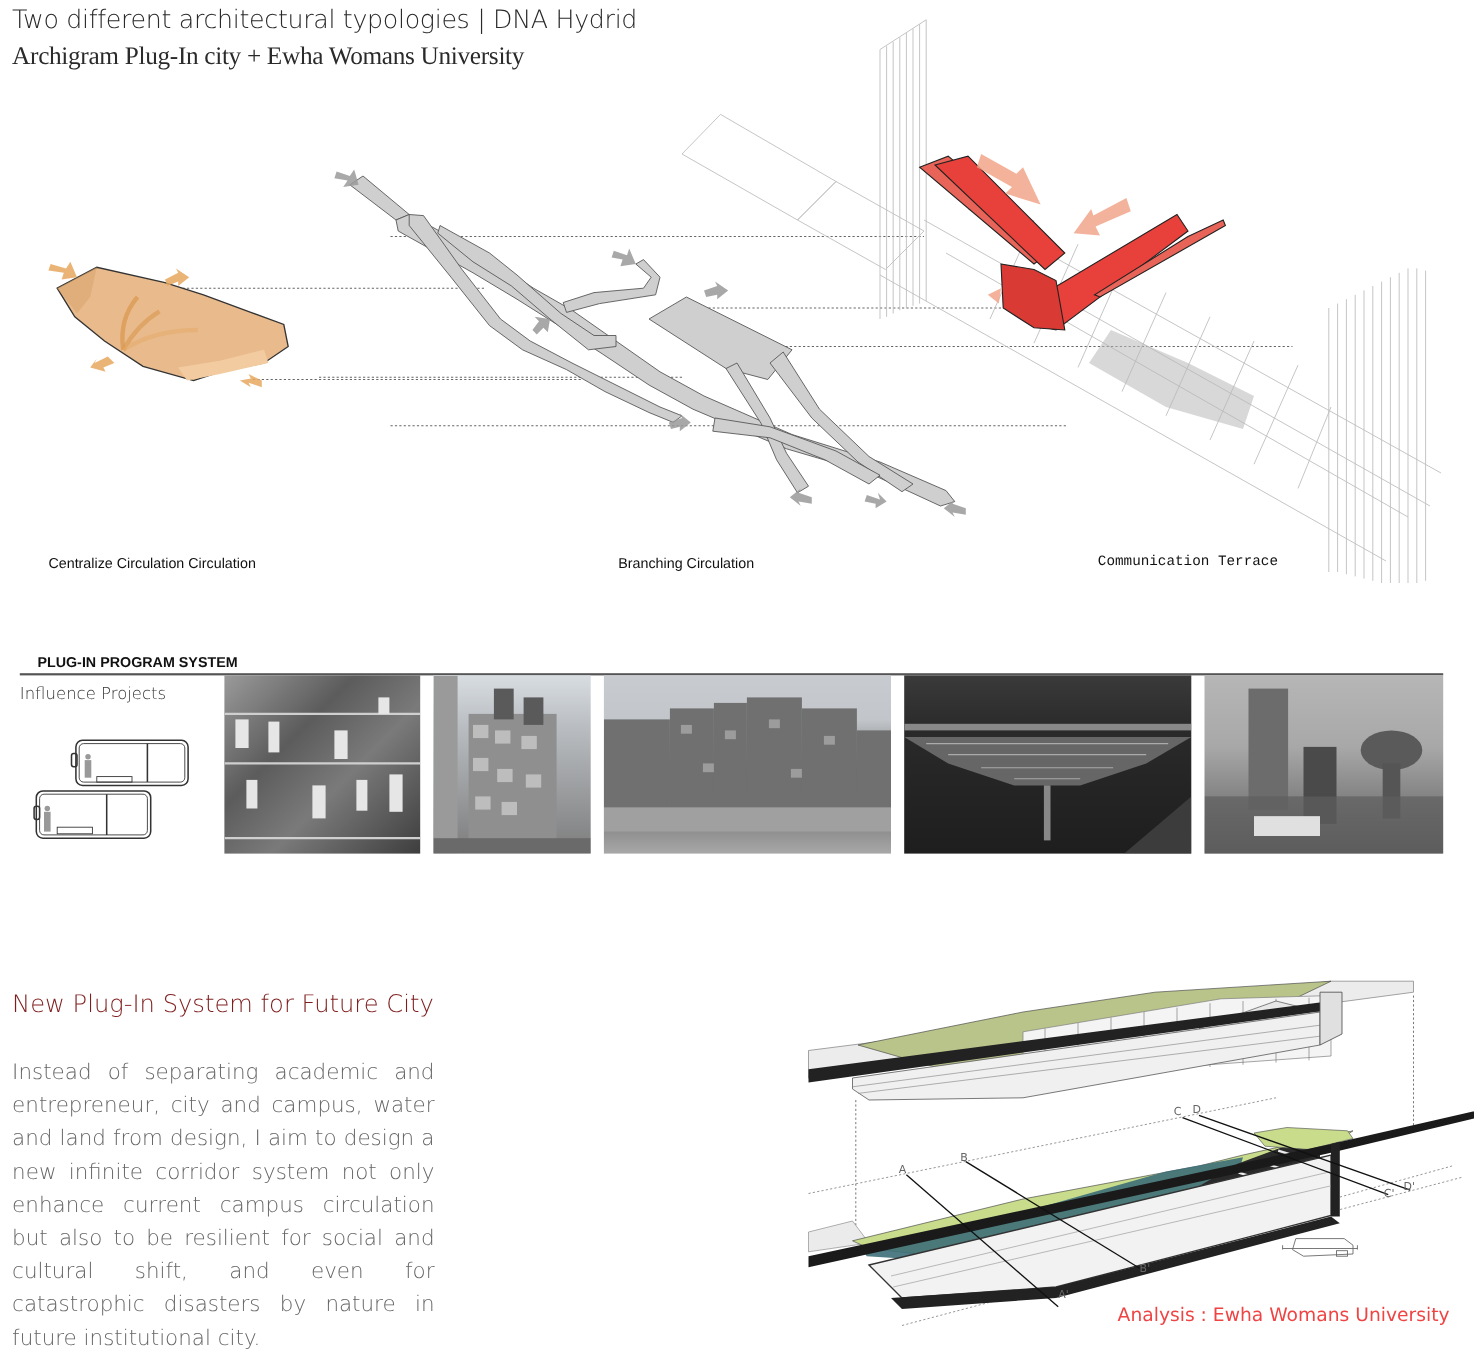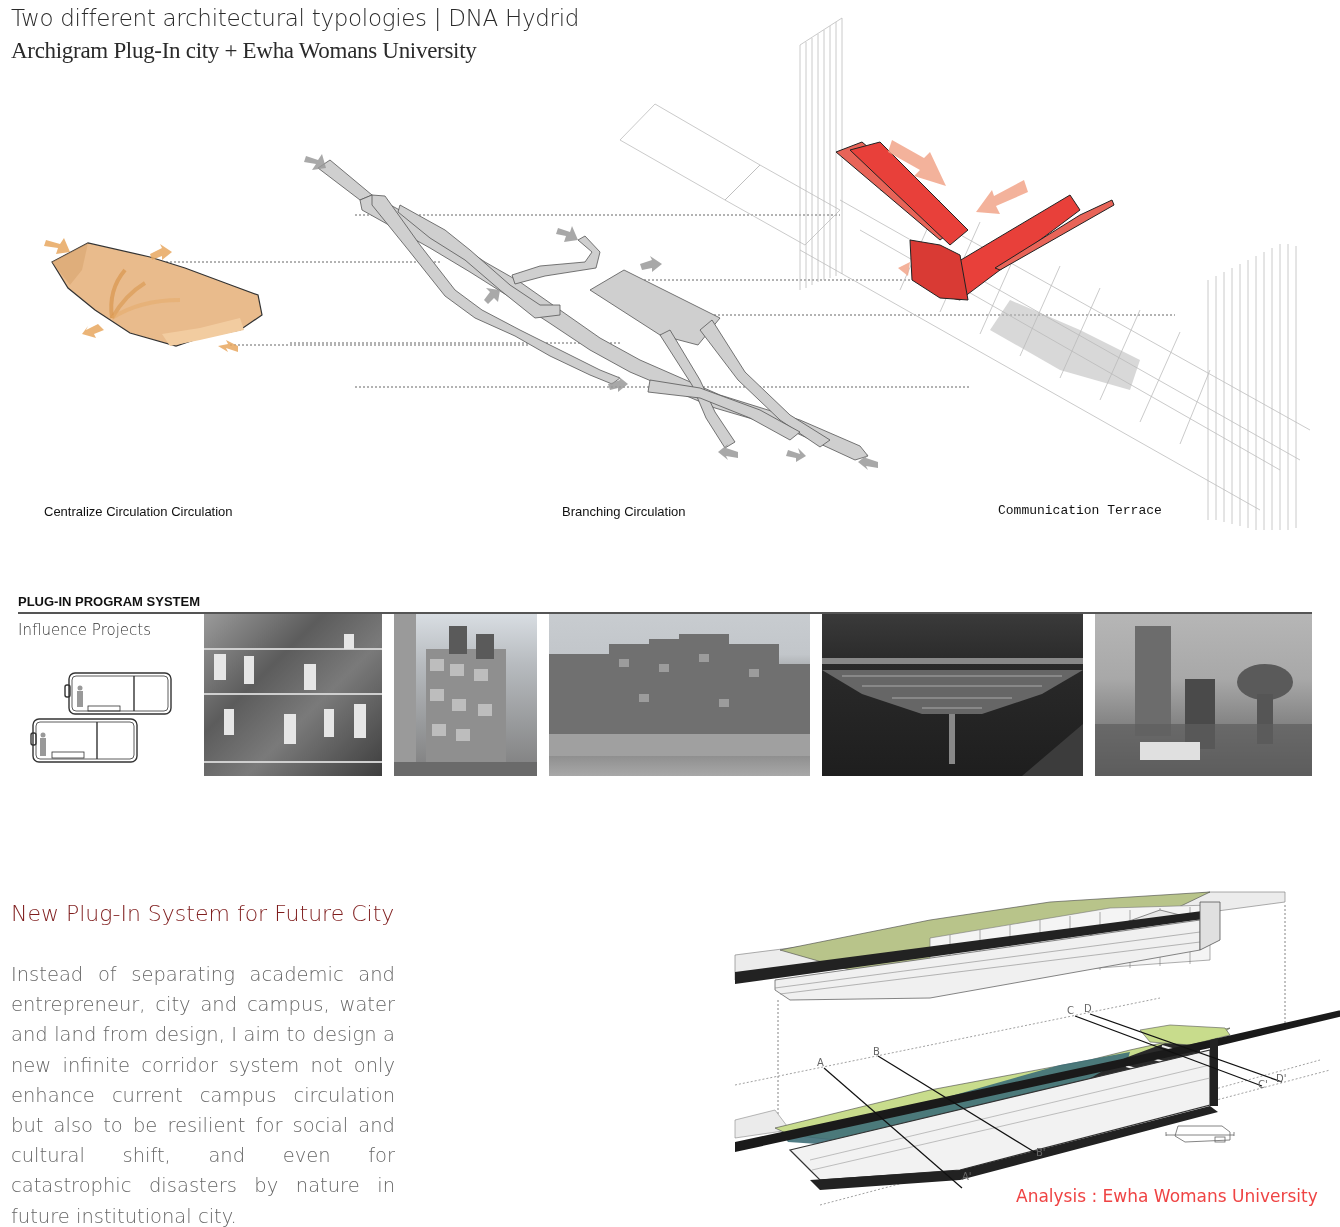--- a/index.html
+++ b/index.html
@@ -127,21 +127,21 @@
     <polygon points="892,140 924,158 930,152 946,186 914,176 920,170 888,152"></polygon>
     <polygon points="1024,180 994,196 992,190 976,212 1000,214 996,206 1028,192"></polygon>
     <polygon points="898,268 910,262 908,276"></polygon>
   </g>
 </svg>
 
 <div class="abs caption" style="left:44px;top:504px;">Centralize Circulation Circulation</div>
 <div class="abs caption" style="left:562px;top:504px;text-align:right;">Branching Circulation</div>
 <div class="abs caption" style="left:998px;top:503px;font-family:Liberation Mono, monospace;">Communication Terrace</div>
 
-<div class="abs section-header" style="left:18px;top:594px;">PLUG-IN PROGRAM SYSTEM</div>
+<div class="abs section-header" style="left:34px;top:594px;">PLUG-IN PROGRAM SYSTEM</div>
 <div class="abs rule" style="left:18px;top:612px;width:1294px;"></div>
 <div class="abs sub-title" style="left:18px;top:621px;">Influence Projects</div>
 
 <svg class="abs" style="left:28px;top:668px;" width="150" height="100">
   <g fill="none" stroke="#333" stroke-width="1.4">
     <rect x="41" y="5" width="102" height="41" rx="6"></rect>
     <rect x="44" y="8" width="96" height="35" rx="4" stroke-width="0.8"></rect>
     <line x1="106" y1="8" x2="106" y2="43"></line>
     <rect x="60" y="38" width="32" height="5" stroke-width="0.8"></rect>
     <rect x="5" y="51" width="104" height="43" rx="6"></rect>

